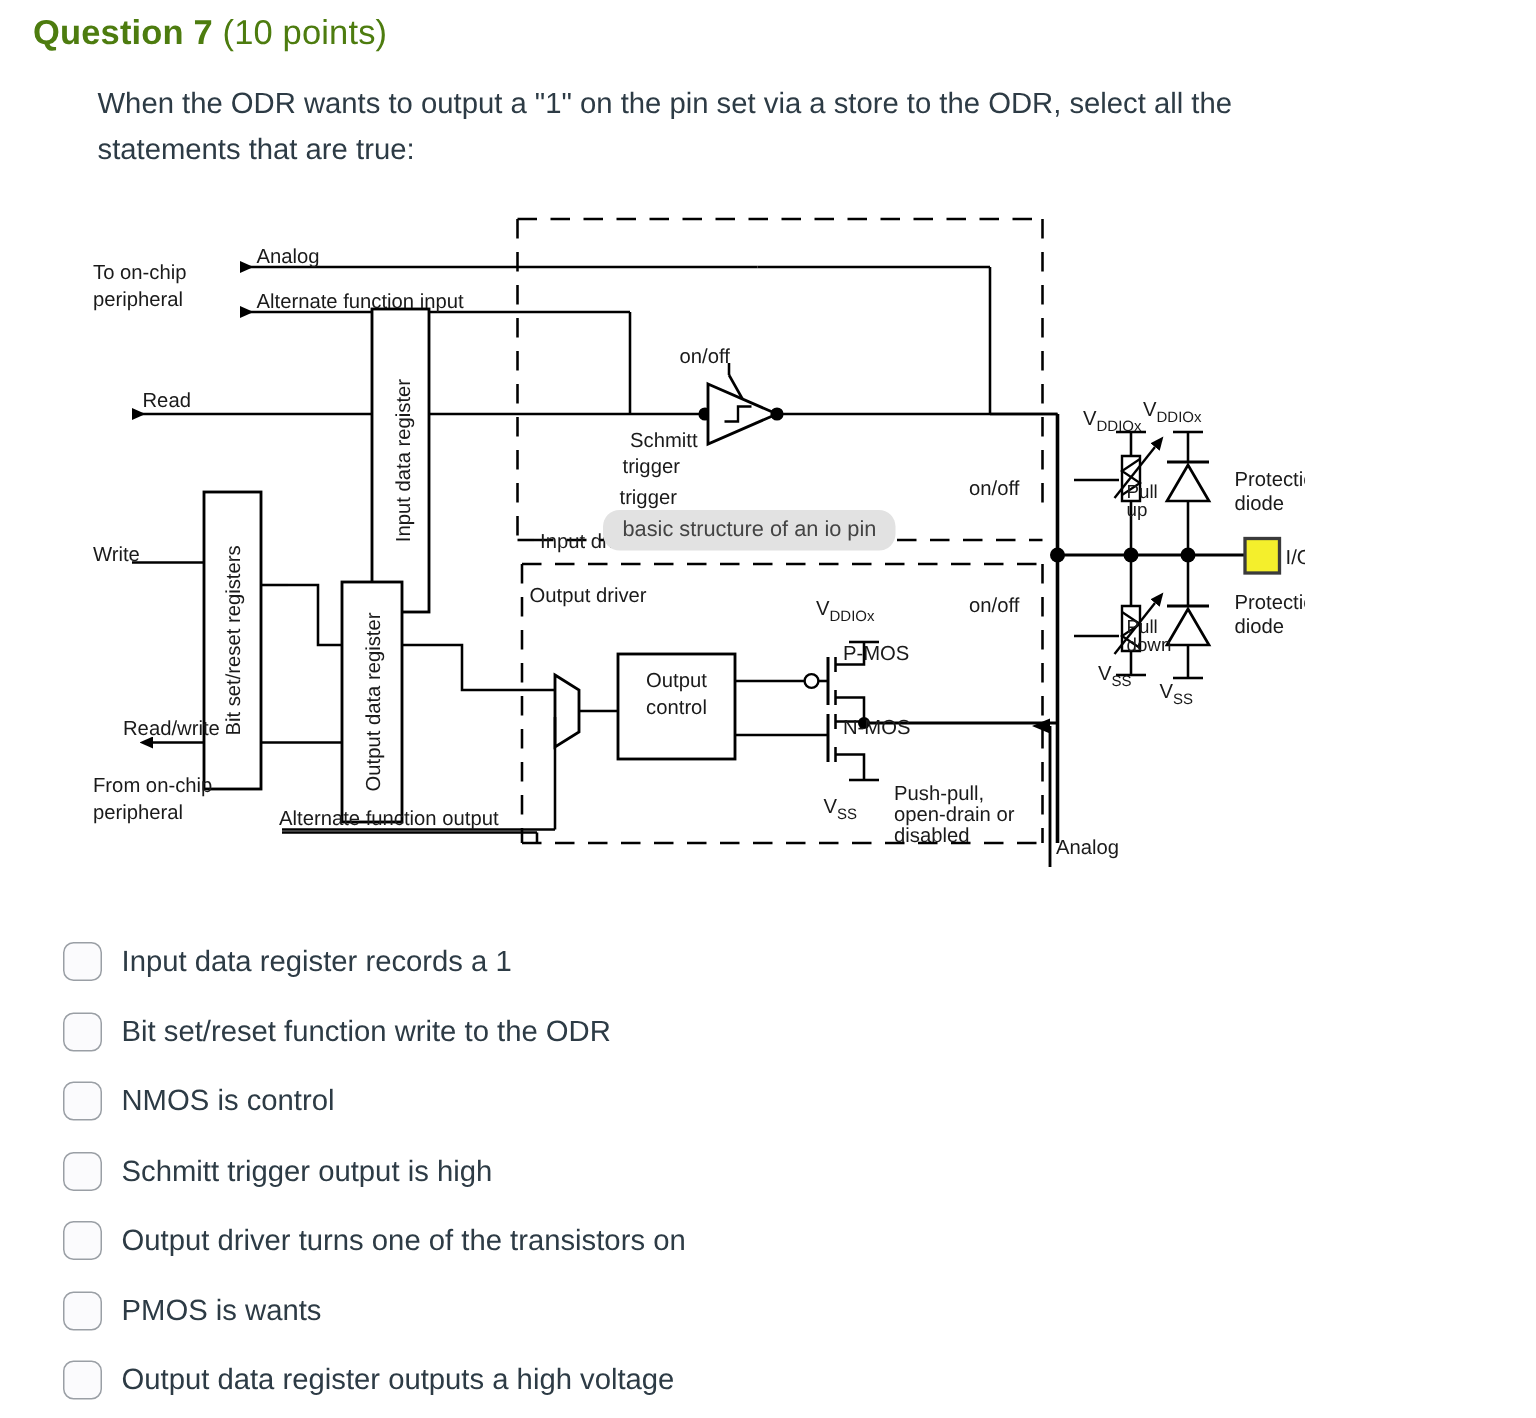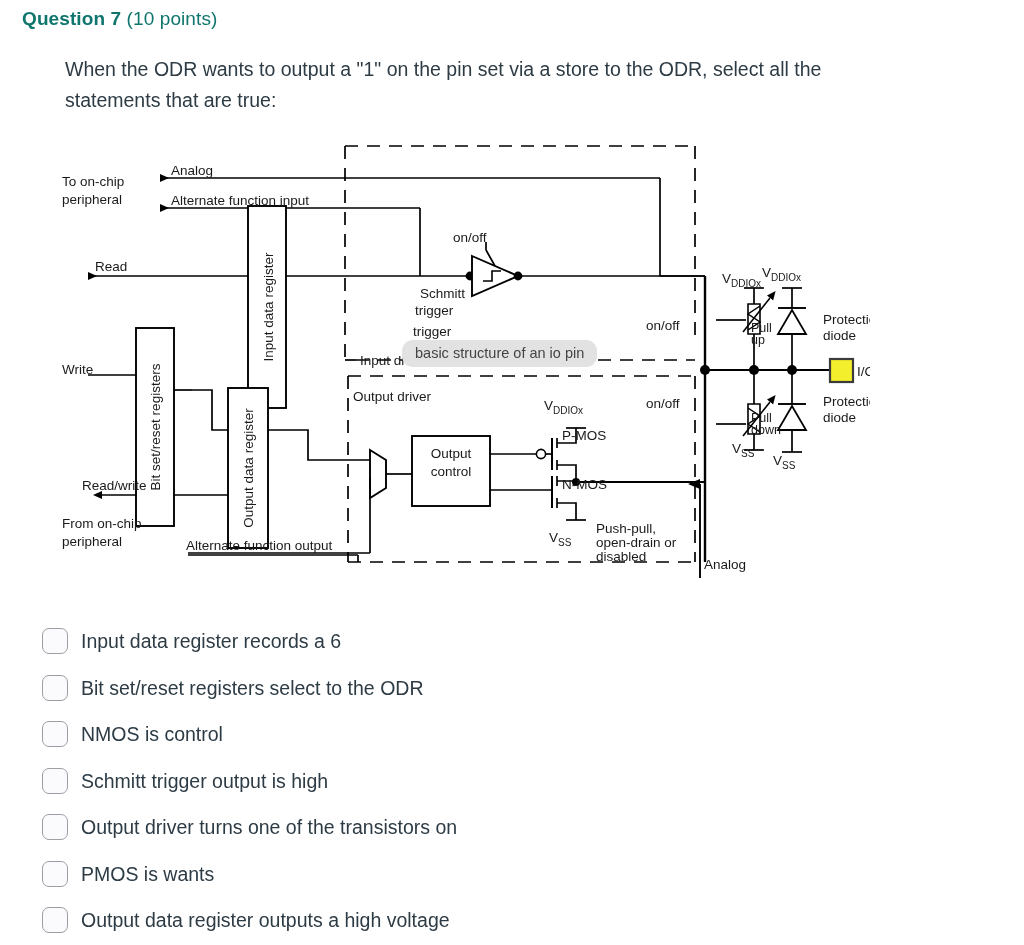--- a/index.html
+++ b/index.html
@@ -14,22 +14,22 @@
     color: #2d3b45;
     position: relative;
     overflow: hidden;
   }
 
   
   .q-header {
     position: absolute;
     left: 22px;
     top: 8px;
-    font-size: 19px;
-    color: #0f766e;
+    font-size: 23px;
+    color: #4d7c0f;
     letter-spacing: 0.1px;
   }
   .q-header .q-num {
     font-weight: bold;
   }
   .q-header .q-pts {
     font-weight: normal;
   }
 
   .q-prompt {
@@ -316,25 +316,25 @@
     <text x="664" y="431">Analog</text>
   </g>
 </svg>
 
   <div class="tooltip-box">basic structure of an io pin</div>
 </div>
 
 <div id="options">
   <div class="opt-row">
     <span class="opt-box"></span>
-    <span class="opt-label">Input data register records a 6</span>
-  </div>
-  <div class="opt-row">
-    <span class="opt-box"></span>
-    <span class="opt-label">Bit set/reset registers select to the ODR</span>
+    <span class="opt-label">Input data register records a 1</span>
+  </div>
+  <div class="opt-row">
+    <span class="opt-box"></span>
+    <span class="opt-label">Bit set/reset function write to the ODR</span>
   </div>
   <div class="opt-row">
     <span class="opt-box"></span>
     <span class="opt-label">NMOS is control</span>
   </div>
   <div class="opt-row">
     <span class="opt-box"></span>
     <span class="opt-label">Schmitt trigger output is high</span>
   </div>
   <div class="opt-row">

